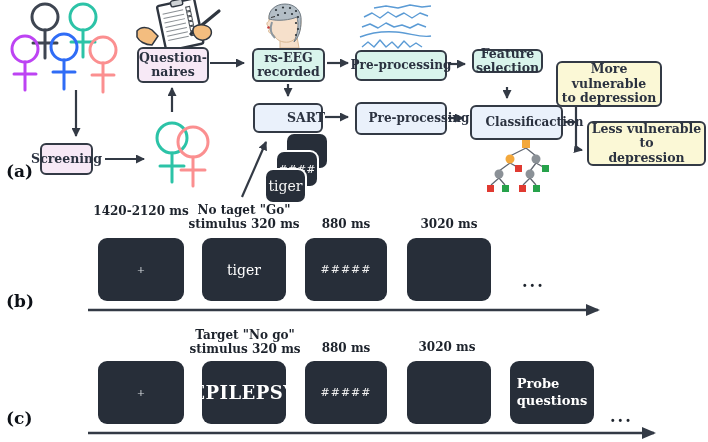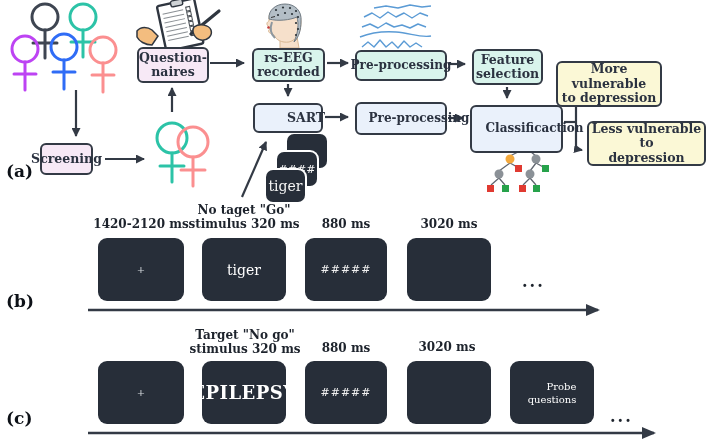--- a/index.html
+++ b/index.html
@@ -18,21 +18,21 @@
   .nowrap{white-space:nowrap;font-size:12px;}
   .panel-label{position:absolute;font-weight:bold;font-size:17px;color:#0d1117;z-index:3;}
   .screen{position:absolute;background:#272e39;border-radius:9px;display:flex;
           align-items:center;justify-content:center;color:#ffffff;z-index:2;}
   .caption{position:absolute;text-align:center;font-weight:bold;font-size:12px;color:#1d232c;
            white-space:pre-line;line-height:1.2;z-index:2;}
   .c-plus{font-size:10px;color:#d6dade;}
   .c-word{font-size:14px;}
   .c-hash{font-size:11px;letter-spacing:1px;color:#efefef;}
   .c-caps{font-size:18px;font-weight:bold;letter-spacing:0.5px;}
-  .c-two{font-size:10px;font-weight:normal;white-space:pre-line;text-align:right;line-height:1.3;}
+  .c-two{font-size:13px;font-weight:bold;white-space:pre-line;text-align:left;line-height:1.3;}
   .card{position:absolute;background:#272e39;border-radius:7px;box-shadow:0 0 0 2px #ffffff;
         display:flex;align-items:center;justify-content:center;color:#f4f4f4;}
   .ellipsis{position:absolute;font-weight:bold;font-size:16px;color:#1d232c;letter-spacing:2px;z-index:2;}
   .icon{position:absolute;z-index:1;}
 </style>
 </head>
 <body>
 
 <div class="stage">
 
@@ -176,37 +176,37 @@
   </svg>
 
   <div class="panel-label" style="left:6px;top:161px">(a)</div>
 
   <div class="box pinkbox" style="left:40px;top:143px;width:53px;height:32px">Screening</div>
   <div class="box pinkbox" style="left:137px;top:47px;width:72px;height:36px">Question-
 naires</div>
   <div class="box mint" style="left:252px;top:48px;width:73px;height:34px">rs-EEG
 recorded</div>
   <div class="box mint nowrap" style="left:355px;top:50px;width:92px;height:31px">Pre-processing</div>
-  <div class="box mint" style="left:472px;top:49px;width:71px;height:36px">Feature
+  <div class="box mint" style="left:472px;top:49px;width:71px;height:24px">Feature
 selection</div>
   <div class="box blue" style="left:253px;top:103px;width:70px;height:30px">SART</div>
   <div class="box blue nowrap" style="left:355px;top:102px;width:92px;height:33px">Pre-processing</div>
-  <div class="box blue nowrap" style="left:470px;top:105px;width:93px;height:48px">Classificaction</div>
+  <div class="box blue nowrap" style="left:470px;top:105px;width:93px;height:35px">Classificaction</div>
   <div class="box yellow" style="left:556px;top:61px;width:106px;height:46px">More vulnerable
 to depression</div>
   <div class="box yellow" style="left:587px;top:121px;width:119px;height:45px">Less vulnerable to
 depression</div>
 
   <div class="card" style="left:287px;top:134px;width:40px;height:34px;z-index:1"></div>
   <div class="card" style="left:277px;top:152px;width:40px;height:34px;z-index:2;font-size:11px">####</div>
   <div class="card" style="left:266px;top:170px;width:39px;height:32px;z-index:3;font-size:14px">tiger</div>
 
   <div class="panel-label" style="left:6px;top:291px">(b)</div>
 
-  <div class="caption" style="left:88px;top:217px;width:106px">1420-2120 ms</div>
+  <div class="caption" style="left:88px;top:204px;width:106px">1420-2120 ms</div>
   <div class="caption" style="left:188px;top:203px;width:112px">No taget "Go"
 stimulus 320 ms</div>
   <div class="caption" style="left:300px;top:217px;width:92px">880 ms</div>
   <div class="caption" style="left:402px;top:217px;width:94px">3020 ms</div>
 
   <div class="screen" style="left:98px;top:238px;width:86px;height:63px">
       <span class="c-plus">+</span>
     </div>
   <div class="screen" style="left:202px;top:238px;width:84px;height:63px">
       <span class="c-word">tiger</span>

